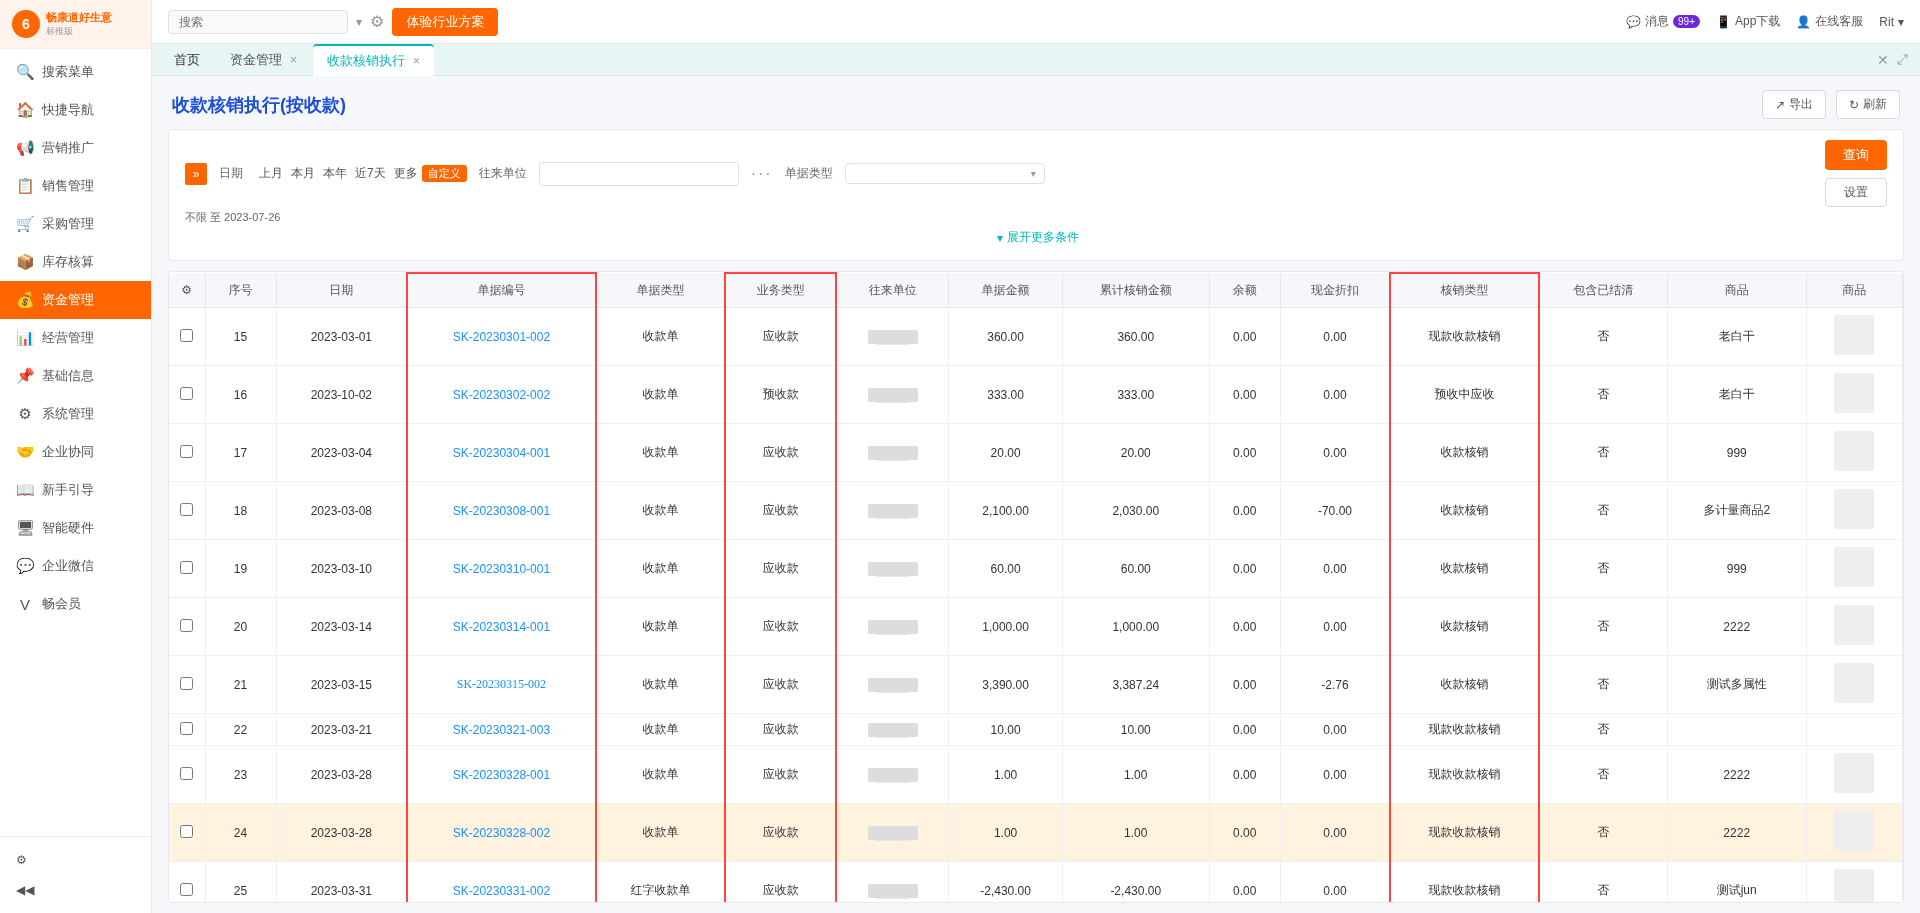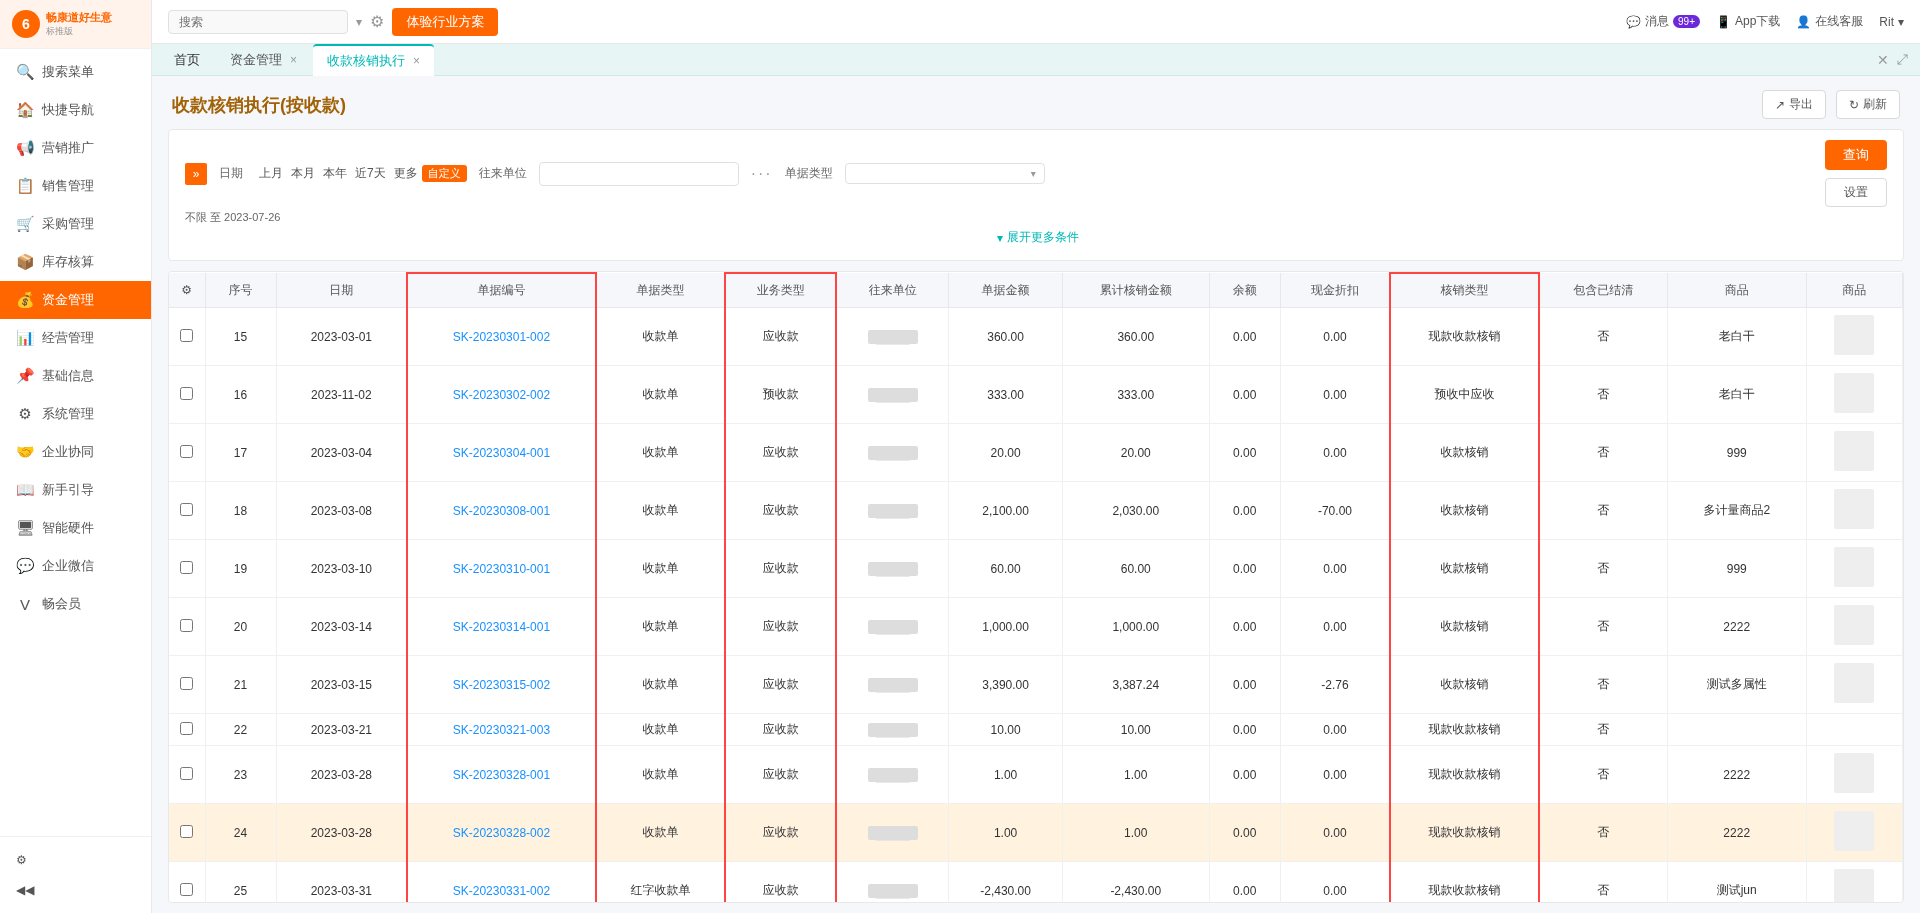--- a/index.html
+++ b/index.html
@@ -43,21 +43,21 @@
     .tab-home { color: #333; }
     .tab-spacer { flex: 1; }
     .tab-controls { display: flex; align-items: center; gap: 8px; padding-right: 12px; }
     .tab-ctrl-btn { color: #999; font-size: 14px; cursor: pointer; }
     
     
     .content { flex: 1; overflow: hidden; display: flex; flex-direction: column; background: #f5f7fa; }
     
     
     .page-header { padding: 14px 20px 10px; display: flex; align-items: center; justify-content: space-between; background: #f5f7fa; }
-    .page-title { font-size: 18px; font-weight: bold; color: #a16207; }
+    .page-title { font-size: 18px; font-weight: bold; color: #1d4ed8; }
     .page-actions { display: flex; gap: 10px; }
     .btn-outline { border: 1px solid #d9d9d9; background: #fff; color: #555; border-radius: 4px; padding: 5px 12px; font-size: 12px; cursor: pointer; display: flex; align-items: center; gap: 4px; }
     
     
     .filter-bar { background: #fff; margin: 0 16px; border-radius: 4px; padding: 10px 16px; border: 1px solid #e8e8e8; }
     .filter-row { display: flex; align-items: center; gap: 12px; flex-wrap: wrap; }
     .filter-label { color: #666; font-size: 12px; }
     .filter-date-options { display: flex; align-items: center; gap: 0; }
     .filter-date-btn { font-size: 12px; color: #555; cursor: pointer; padding: 2px 4px; }
     .filter-date-custom { background: #ff6600; color: white; border-radius: 3px; padding: 1px 6px; font-size: 11px; cursor: pointer; }
@@ -311,21 +311,21 @@
       <td style="border-left:2px solid #ff4444;border-right:2px solid #ff4444;">现款收款核销</td>
       <td>否</td>
       <td>老白干</td>
       <td>
         <div style="width:40px;height:40px;background:#eee;border-radius:2px;display:inline-block;"></div>
       </td>
     </tr>
               <tr>
       <td><input type="checkbox" style=""></td>
       <td>16</td>
-      <td>2023-11-02</td>
+      <td>2023-10-02</td>
       <td style="border-left:2px solid #ff4444;border-right:2px solid #ff4444;"><a class="link-blue">SK-20230302-002</a></td>
       <td>收款单</td>
       <td style="border-left:2px solid #ff4444;border-right:2px solid #ff4444;">预收款</td>
       <td><span style="background:#ddd;color:#ddd;border-radius:2px;padding:0 8px;">████</span></td>
       <td class="">333.00</td>
       <td class="">333.00</td>
       <td>0.00</td>
       <td class="">0.00</td>
       <td style="border-left:2px solid #ff4444;border-right:2px solid #ff4444;">预收中应收</td>
       <td>否</td>
@@ -407,21 +407,21 @@
       <td>否</td>
       <td>2222</td>
       <td>
         <div style="width:40px;height:40px;background:#eee;border-radius:2px;display:inline-block;"></div>
       </td>
     </tr>
               <tr>
       <td><input type="checkbox" style=""></td>
       <td>21</td>
       <td>2023-03-15</td>
-      <td style="border-left:2px solid #ff4444;border-right:2px solid #ff4444;"><a class="link-blue">SK-20230315-002</a></td>
+      <td style="border-left:2px solid #ff4444;border-right:2px solid #ff4444;font-family:Liberation Serif, serif;"><a class="link-blue">SK-20230315-002</a></td>
       <td>收款单</td>
       <td style="border-left:2px solid #ff4444;border-right:2px solid #ff4444;">应收款</td>
       <td><span style="background:#ddd;color:#ddd;border-radius:2px;padding:0 8px;">████</span></td>
       <td class="">3,390.00</td>
       <td class="">3,387.24</td>
       <td>0.00</td>
       <td class="text-red">-2.76</td>
       <td style="border-left:2px solid #ff4444;border-right:2px solid #ff4444;">收款核销</td>
       <td>否</td>
       <td>测试多属性</td>

